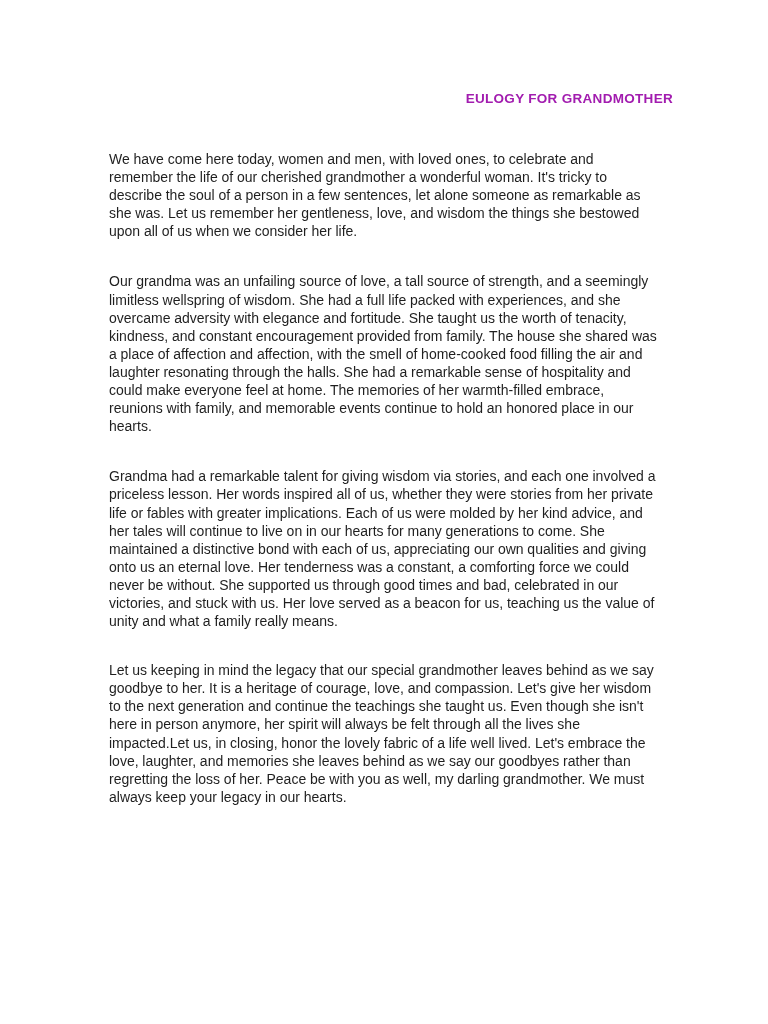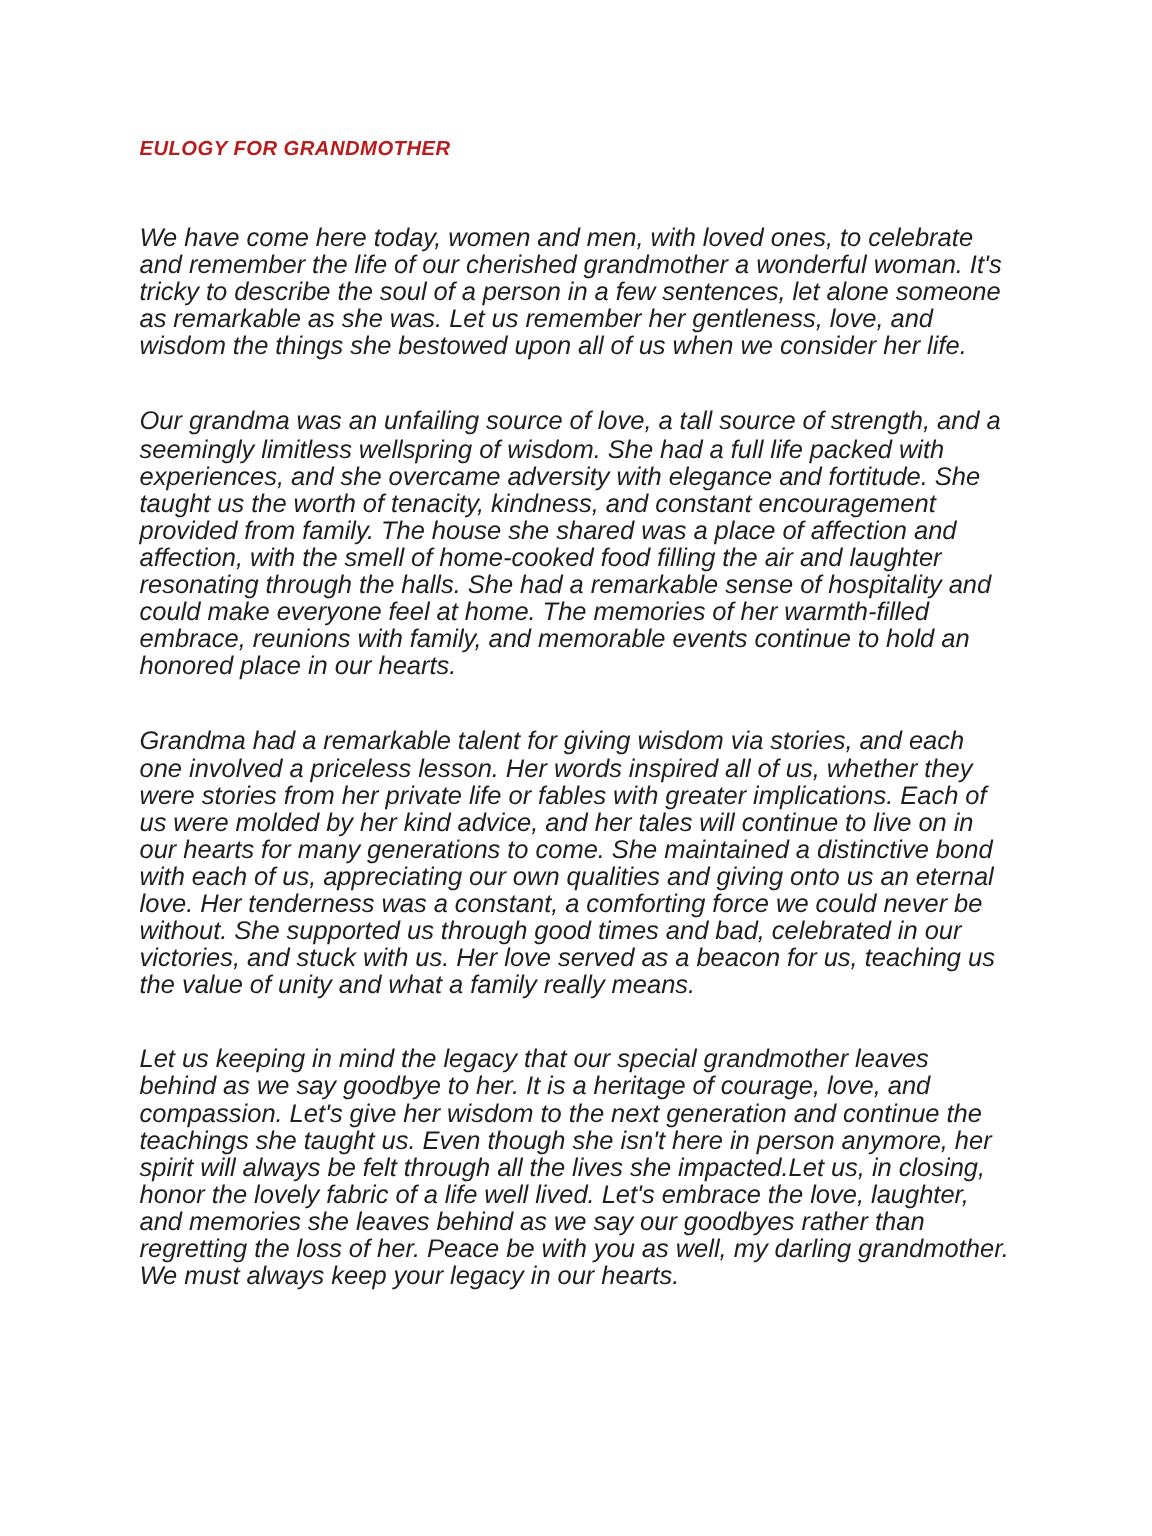--- a/index.html
+++ b/index.html
@@ -20,39 +20,37 @@
   }
 
   .doc-body {
     position: absolute;
     left: 93px;
     top: 0;
     width: 580px;
   }
 
   .doc-title {
-    text-align: left;
+    text-align: right;
     font-size: 13.5px;
     font-weight: bold;
-    color: #b91c1c;
+    color: #a21caf;
     letter-spacing: 0.3px;
     margin: 0;
     padding-top: 90px;
     line-height: 18px;
-    font-style: italic;
   }
 
   .para {
-    font-size: 17px;
+    font-size: 14px;
     line-height: 18.1px;
     color: #1f1f1f;
-    margin: 0;
+    margin: 16px;
     text-align: left;
     word-spacing: -0.1px;
-    font-style: italic;
   }
 
   .para-1 { margin-top: 42px; }
   .para-2 { margin-top: 32px; }
   .para-3 { margin-top: 32px; }
   .para-4 { margin-top: 31px; }
 </style>
 </head>
 <body>
 

